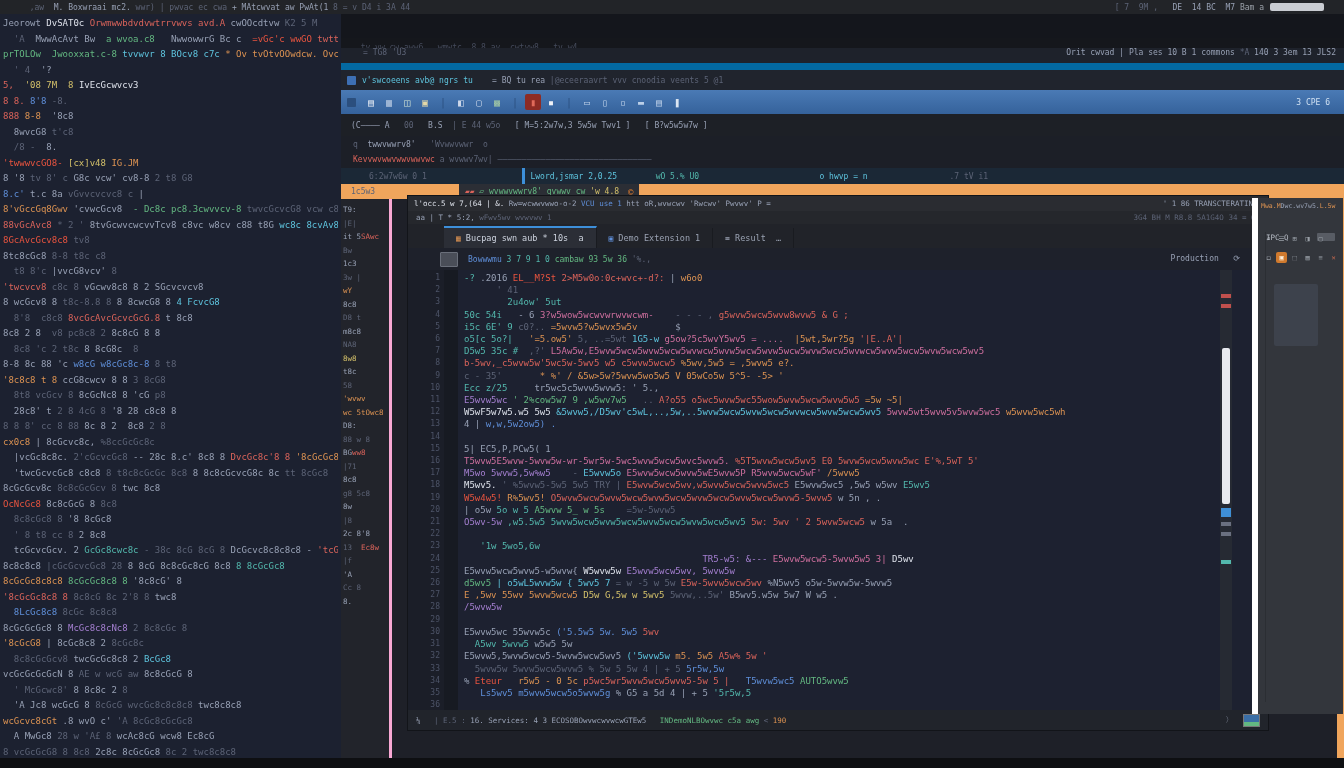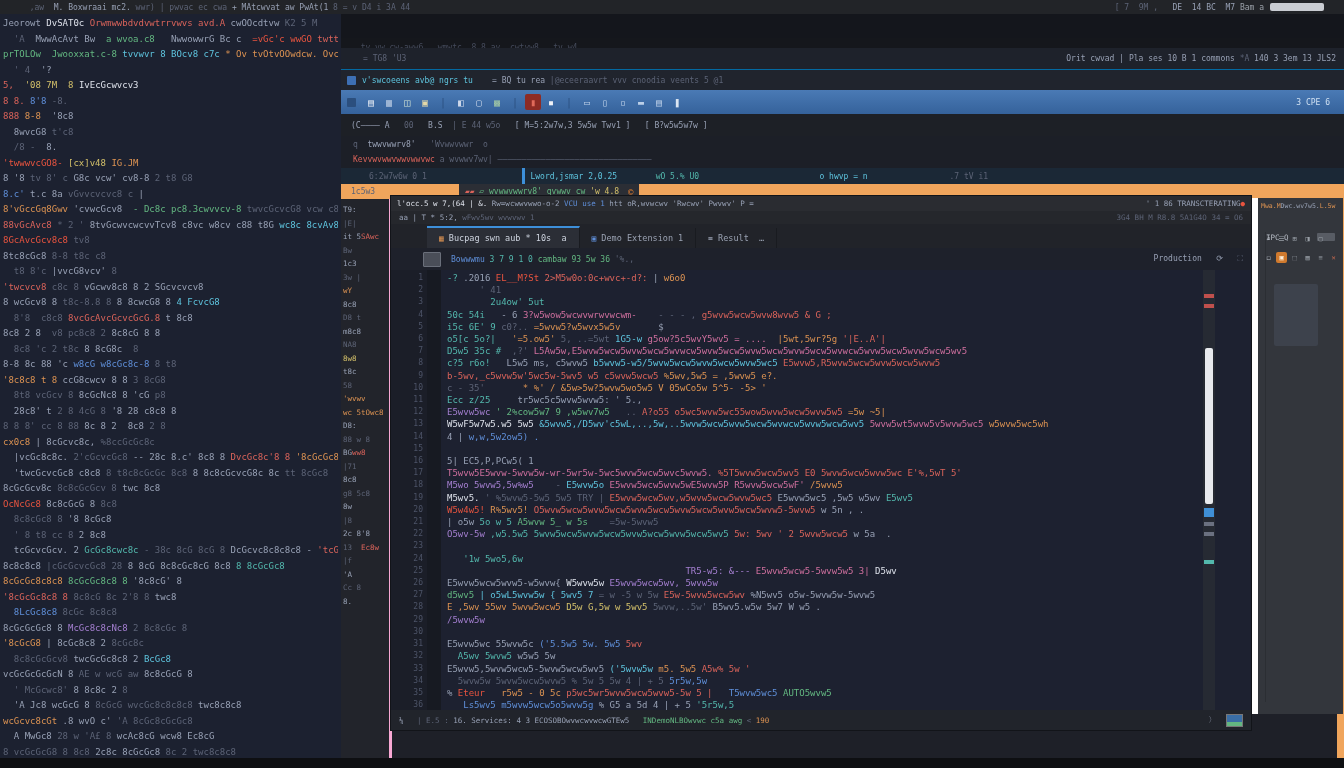--- a/index.html
+++ b/index.html
@@ -19,22 +19,22 @@
   #menubar .spacer{flex:1;}
   .pill{width:54px;height:8px;background:#c9ccd2;border-radius:2px;margin-left:6px;}
   
   #terminal{left:0;top:14px;width:341px;height:744px;background:#1c2130;
     font-size:9px;line-height:15.5px;padding:2px 3px;box-sizing:border-box;overflow:hidden;}
   #bottomstrip{left:0;top:758px;width:1344px;height:10px;background:#0e0f12;}
   #topgap{left:341px;top:14px;width:1003px;height:34px;background:#15171c;
     font-size:8px;line-height:15px;color:#3c4252;padding:2px 10px;overflow:hidden;box-sizing:border-box;margin-top:24px;}
   
   #outer{left:341px;top:48px;width:1003px;height:710px;background:#1e2028;}
-  #ow-title{left:0;top:0;width:1003px;height:22px;background:#1e222b;border-bottom:1px solid #0369a1;
-    display:flex;align-items:center;font-size:8px;padding:0 8px;box-sizing:border-box;}
+  #ow-title{left:0;top:0;width:1003px;height:22px;background:#1e222b;border-bottom:7px solid #0369a1;
+    display:flex;font-size:8px;padding:0 8px;box-sizing:border-box;}
   #ow-title .spacer{flex:1;}
   #ow-title .gl{margin-left:14px;}
   #ow-address{left:0;top:22px;width:1003px;height:20px;background:#20242d;
     display:flex;align-items:center;font-size:8px;padding:0 6px;box-sizing:border-box;}
   .sqicon{width:9px;height:9px;border-radius:1px;margin-right:6px;flex:none;}
   #ow-bluebar{left:0;top:42px;width:1003px;height:24px;
     background:linear-gradient(#4a7ab5,#35629b);display:flex;align-items:center;
     padding:0 6px;box-sizing:border-box;}
   .ti{display:inline-flex;align-items:center;justify-content:center;width:16px;height:16px;
     margin:0 1px;font-size:10px;border-radius:2px;flex:none;}
@@ -50,21 +50,21 @@
   #orange-banner{left:0;top:136px;width:1003px;height:15px;background:#f0a55c;
     display:flex;align-items:center;font-size:8px;box-sizing:border-box;}
   #orange-banner .darktab{height:15px;background:#2b2e35;display:flex;align-items:center;
     padding:0 6px;margin-left:79px;white-space:pre;flex:none;}
   #orange-banner .badge{color:#e07b2d;margin-left:4px;font-size:9px;}
   #orange-edge{left:996px;top:137px;width:7px;height:577px;background:#f0a55c;}
   
   #leftstrip{left:0;top:151px;width:51px;height:623px;background:#22242b;border-right:3px solid #f9a8d4;
     font-size:7.5px;line-height:13.5px;padding:4px 2px;box-sizing:border-box;overflow:hidden;}
   
-  #inner{left:50px;top:148px;width:860px;height:534px;background:#1d2130;
+  #inner{left:67px;top:148px;width:860px;height:534px;background:#1d2130;
     box-shadow:0 0 0 1px #121419;}
   #iw-header{left:0;top:0;width:860px;height:15px;background:#2a2c31;display:flex;align-items:center;
     font-size:7.5px;padding:0 6px;box-sizing:border-box;}
   #iw-header .spacer{flex:1;}
   #iw-menurow{left:0;top:15px;width:860px;height:13px;background:#25272c;display:flex;align-items:center;
     font-size:7.5px;padding:0 8px;box-sizing:border-box;}
   #iw-menurow .spacer{flex:1;}
   #iw-tabs{left:0;top:28px;width:860px;height:24px;background:#212329;display:flex;align-items:flex-end;
     font-size:8.5px;padding-left:36px;box-sizing:border-box;}
   .tab{height:20px;display:flex;align-items:center;padding:0 12px;color:#9aa2b2;
@@ -339,21 +339,20 @@
           </div>
         <div id="foldstrip"></div>
         <div id="code">
             <div class="gl"><span class="c-t">-? </span><span class="c-gy">.2016 </span><span class="c-br">EL__M?St </span><span class="c-r">2&gt;M5w0o:0c+wvc+-d?: </span><span class="c-gy">| </span><span class="c-o">w6o0</span></div>
             <div class="gl"><span class="c-dg">      ' 41</span></div>
             <div class="gl"><span class="c-t">        2u4ow' 5ut</span></div>
             <div class="gl"><span class="c-t">50c 54i </span><span class="c-gy">  - 6 </span><span class="c-pk">3?w5wow5wcwvwrwvwcwm- </span><span class="c-dg">   - - - , </span><span class="c-r">g5wvw5wcw5wvw8wvw5 &amp; G ;</span></div>
             <div class="gl"><span class="c-t">i5c 6E' 9 </span><span class="c-dg">c0?.. </span><span class="c-o">=5wvw5?w5wvx5w5v </span><span class="c-gy">      $</span></div>
             <div class="gl"><span class="c-t">o5[c 5o?| </span><span class="c-o">  '=5.ow5' </span><span class="c-dg">5, ..=5wt </span><span class="c-c">1G5-w </span><span class="c-pk">g5ow?5c5wvY5wv5 = ....  </span><span class="c-o">|5wt,5wr?5g </span><span class="c-r">'|E..A'|</span></div>
             <div class="gl"><span class="c-t">D5w5 35c # </span><span class="c-dg"> ,?' </span><span class="c-pk">L5Aw5w,E5wvw5wcw5wvw5wcw5wvwcw5wvw5wcw5wvw5wcw5wvw5wcw5wvwcw5wvw5wcw5wvw5wcw5wv5</span></div>
-            <div class="gl"><span class="c-t">c?5 r6o! </span><span class="c-gy">  L5w5 ms, c5wvw5 </span><span class="c-c">b5wvw5-w5/5wvw5wcw5wvw5wcw5wvw5wc5 </span><span class="c-r">E5wvw5,R5wvw5wcw5wvw5wcw5wvw5</span></div>
             <div class="gl"><span class="c-r">b-5wv,_c5wvw5w'5wc5w-5wv5 w5 c5wvw5wcw5 </span><span class="c-o">%5wv,5w5 = ,5wvw5 e?.</span></div>
             <div class="gl"><span class="c-dg">c - 35' </span><span class="c-o">      * %' / </span><span class="c-o">&amp;5w&gt;5w?5wvw5wo5w5 V 05wCo5w 5^5- -5&gt; '</span></div>
             <div class="gl"><span class="c-t">Ecc z/25 </span><span class="c-gy">    tr5wc5c5wvw5wvw5: ' 5.,</span></div>
             <div class="gl"><span class="c-p">E5wvw5wc </span><span class="c-g">' 2%cow5w7 9 ,w5wv7w5 </span><span class="c-dg">  .. </span><span class="c-r">A?o55 o5wc5wvw5wc55wow5wvw5wcw5wvw5w5 </span><span class="c-o">=5w ~5|</span></div>
             <div class="gl"><span class="c-w">W5wF5w7w5.w5 5w5 </span><span class="c-c">&amp;5wvw5,/D5wv'c5wL,..,5w,..5wvw5wcw5wvw5wcw5wvwcw5wvw5wcw5wv5 </span><span class="c-pk">5wvw5wt5wvw5v5wvw5wc5 </span><span class="c-o">w5wvw5wc5wh</span></div>
             <div class="gl"><span class="c-gy">4 | </span><span class="c-b">w,w,5w2ow5) .</span></div>
             <div class="gl">&nbsp;</div>
             <div class="gl"><span class="c-gy">5| </span><span class="c-gy">EC5,P,PCw5( 1</span></div>
             <div class="gl"><span class="c-pk">T5wvw5E5wvw-5wvw5w-wr-5wr5w-5wc5wvw5wcw5wvc5wvw5. </span><span class="c-r">%5T5wvw5wcw5wv5 E0 5wvw5wcw5wvw5wc E'%,5wT 5'</span></div>
             <div class="gl"><span class="c-p">M5wo 5wvw5,5w%w5 </span><span class="c-dg">   - </span><span class="c-c">E5wvw5o </span><span class="c-pk">E5wvw5wcw5wvw5wE5wvw5P R5wvw5wcw5wF' </span><span class="c-o">/5wvw5</span></div>

